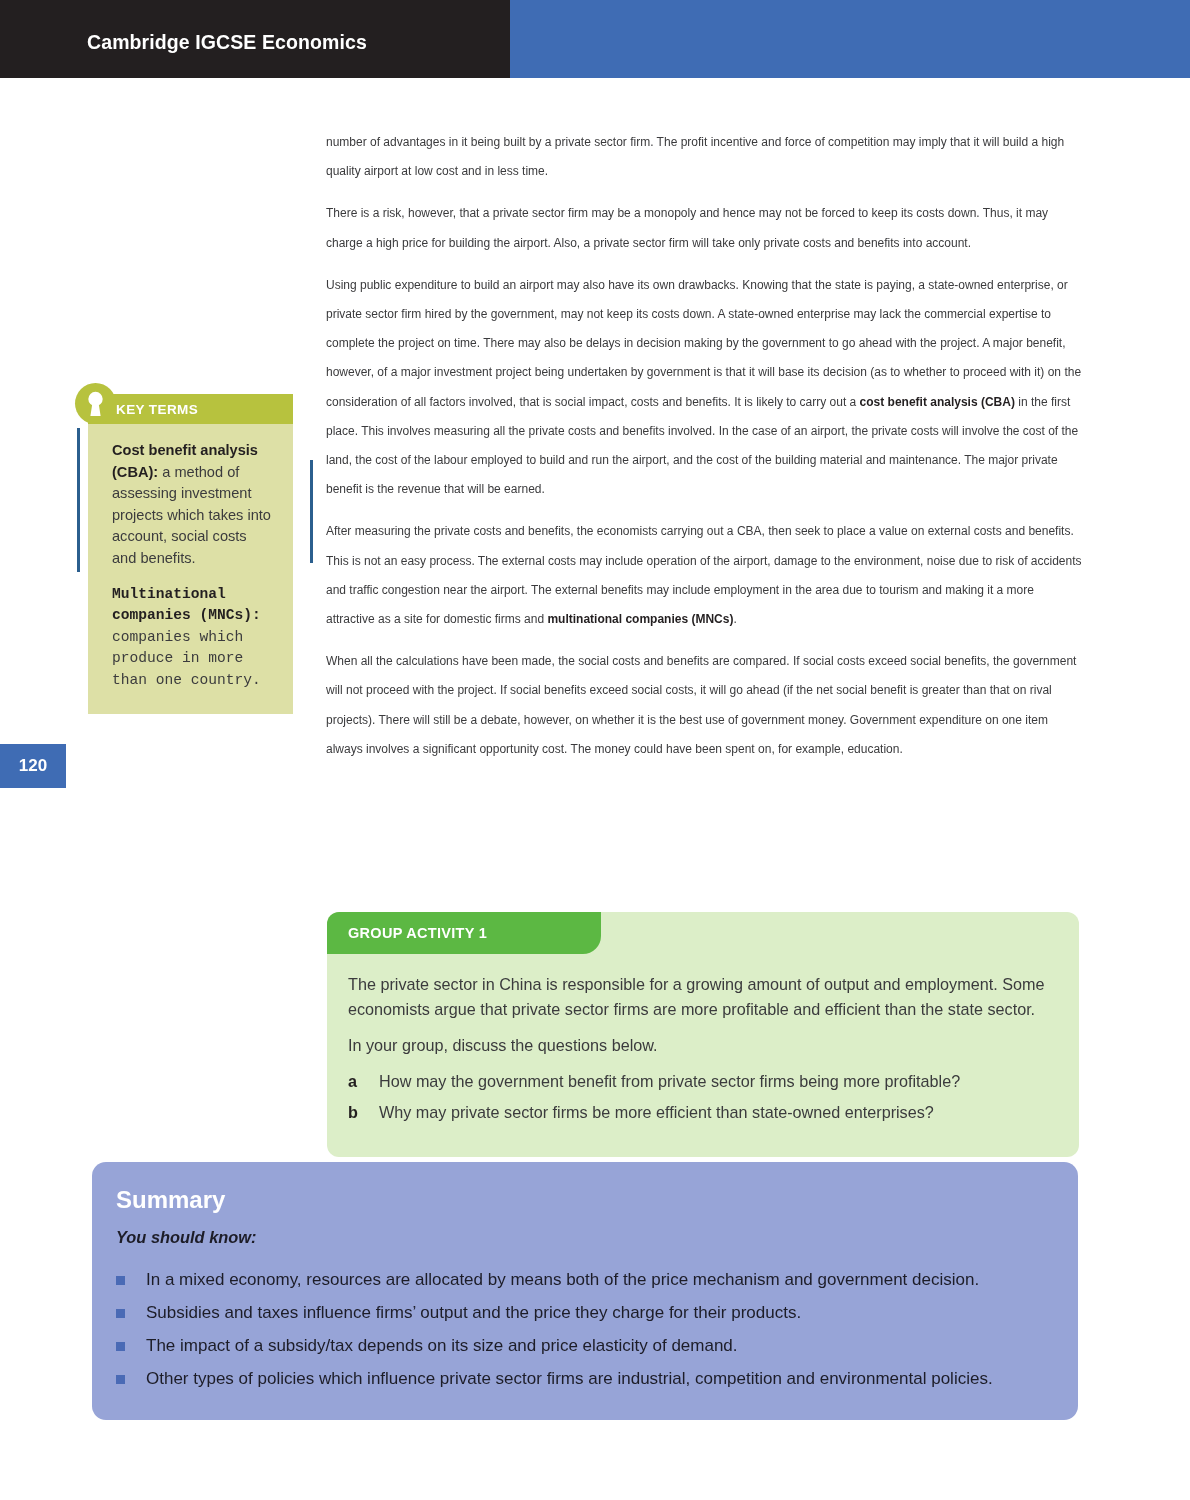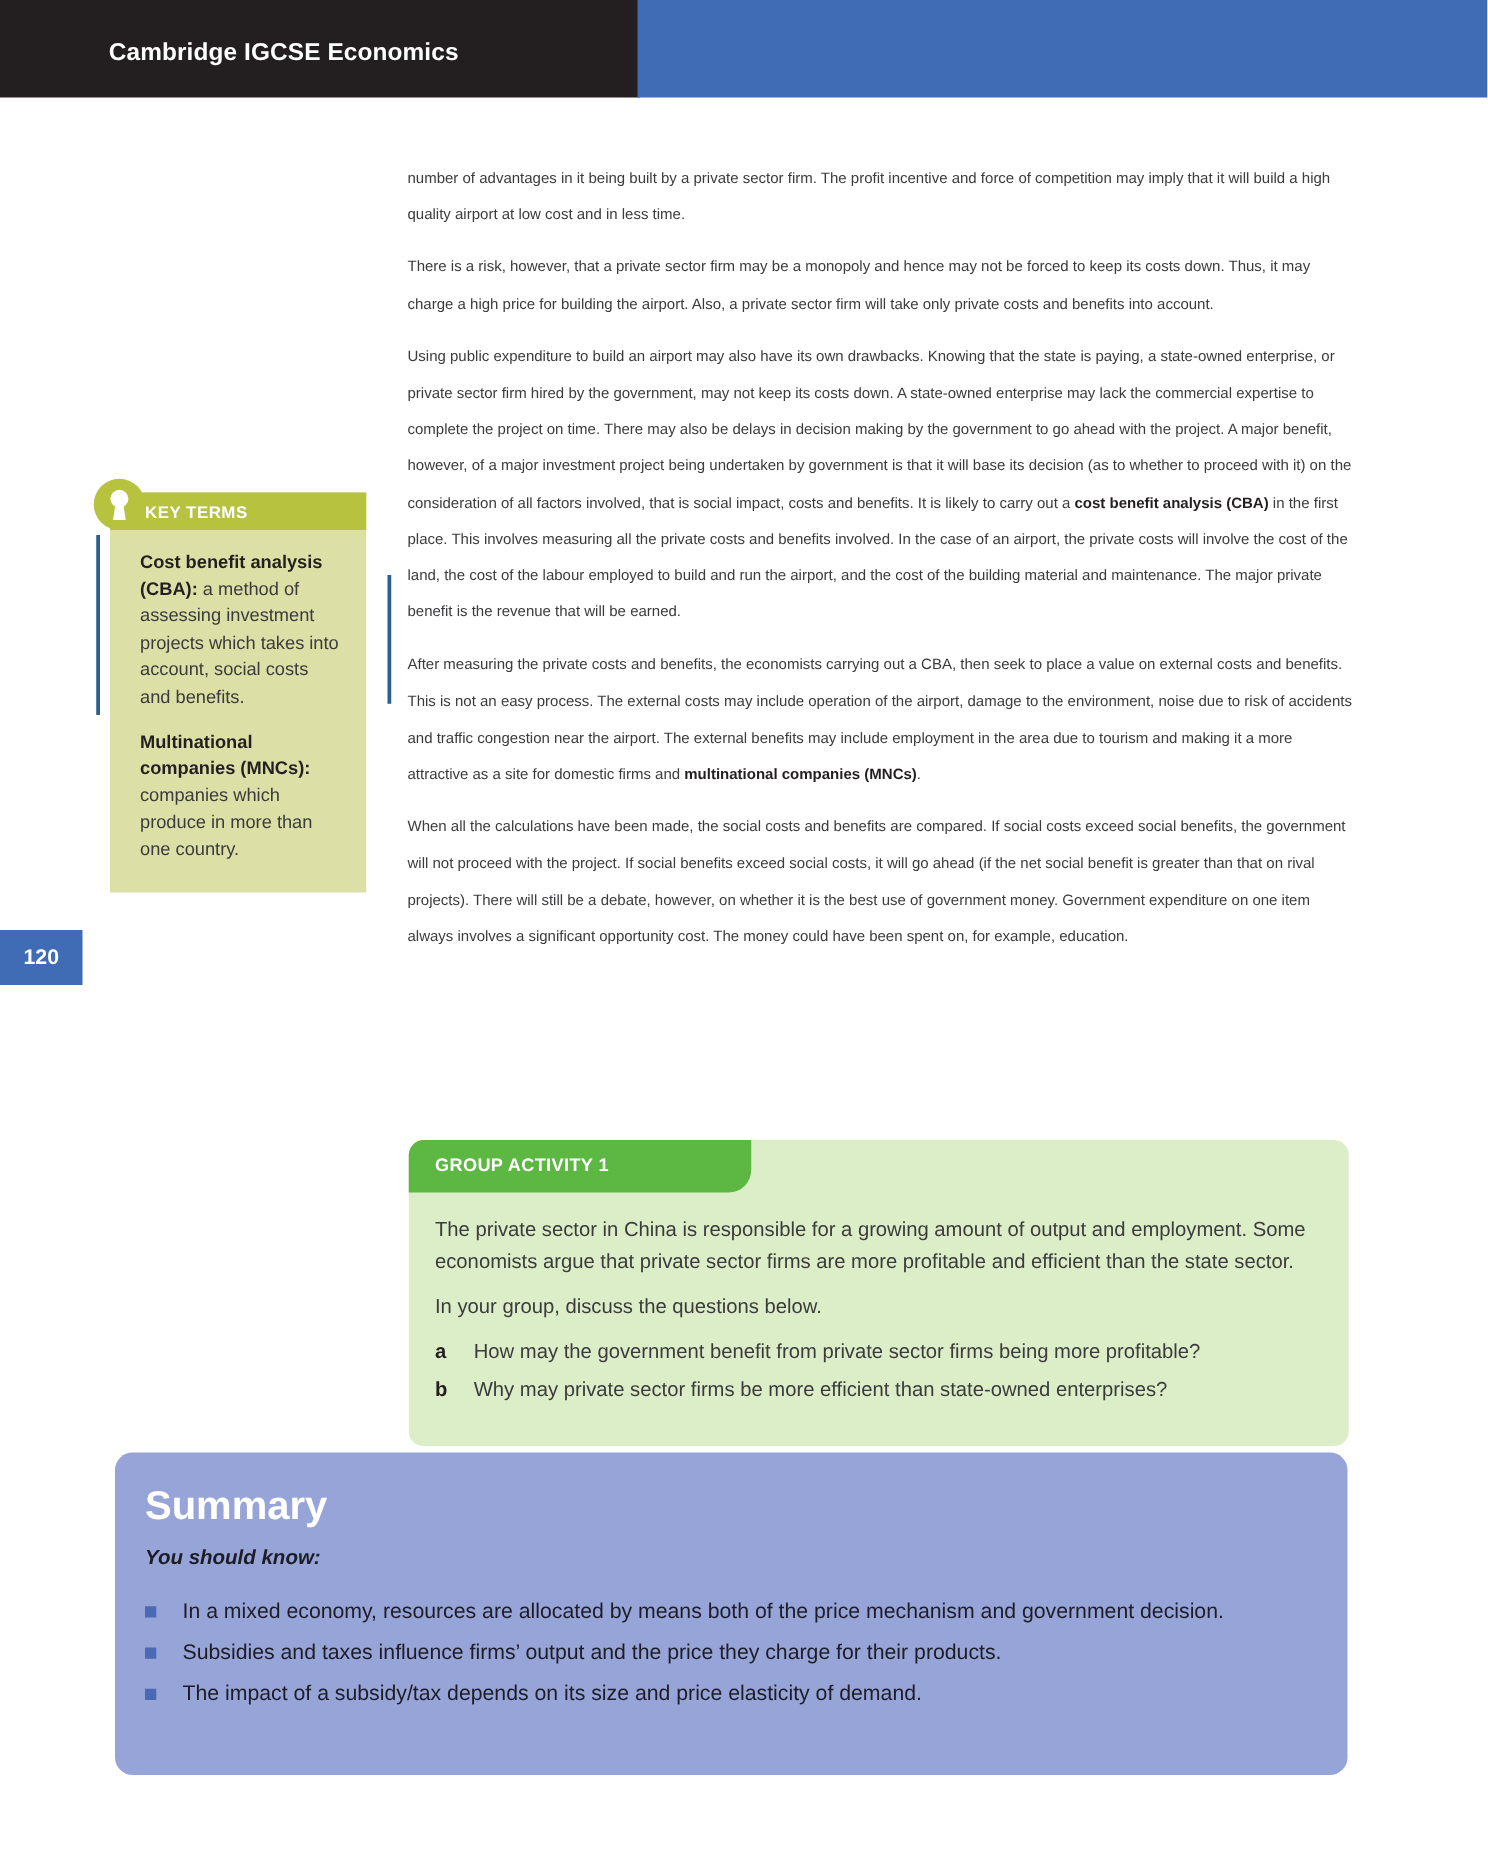--- a/index.html
+++ b/index.html
@@ -127,21 +127,21 @@
     background: #b7c23e;
   }
   .kt-icon svg { position: absolute; left: 11px; top: 8px; }
   .kt-body { padding: 16px 18px 22px 24px; }
   .kt-body p {
     font-size: 14.6px;
     line-height: 21.6px;
     color: #3b3b3d;
     margin-bottom: 14px;
   }
-  .kt-body p:last-child { margin-bottom: 0; }
+  .kt-body p:last-child { margin-bottom: 0; font-family: Liberation Mono, monospace; }
   .kt-body p b { color: #231f20; font-weight: bold; text-align: center; }
   .kt-marker {
     position: absolute;
     left: -11px;
     top: 34px;
     width: 3px;
     height: 144px;
     background: #2b5f8e;
   }
 
@@ -199,21 +199,21 @@
     left: 92px;
     top: 1162px;
     width: 986px;
     height: 258px;
     background: #97a4d7;
     border-radius: 14px;
     padding: 24px 30px 0 24px;
   }
   .summary-title {
     color: #ffffff;
-    font-size: 32px;
+    font-size: 24px;
     font-weight: bold;
     margin-bottom: 14px;
   }
   .summary-sub {
     color: #1d1d28;
     font-size: 16.4px;
     font-weight: bold;
     font-style: italic;
     margin-bottom: 20px;
   }
@@ -315,16 +315,22 @@
             <i></i>
           </span>
           <span>Subsidies and taxes influence firms’ output and the price they charge for their products.</span>
         </li>
         <li class="summary-item">
           <span class="summary-bullet">
             <i></i>
           </span>
           <span>The impact of a subsidy/tax depends on its size and price elasticity of demand.</span>
         </li>
+        <li class="summary-item">
+          <span class="summary-bullet">
+            <i></i>
+          </span>
+          <span>Other types of policies which influence private sector firms are industrial, competition and environmental policies.</span>
+        </li>
       </ul>
   </div>
 
 </div>
 
 </body></html>

